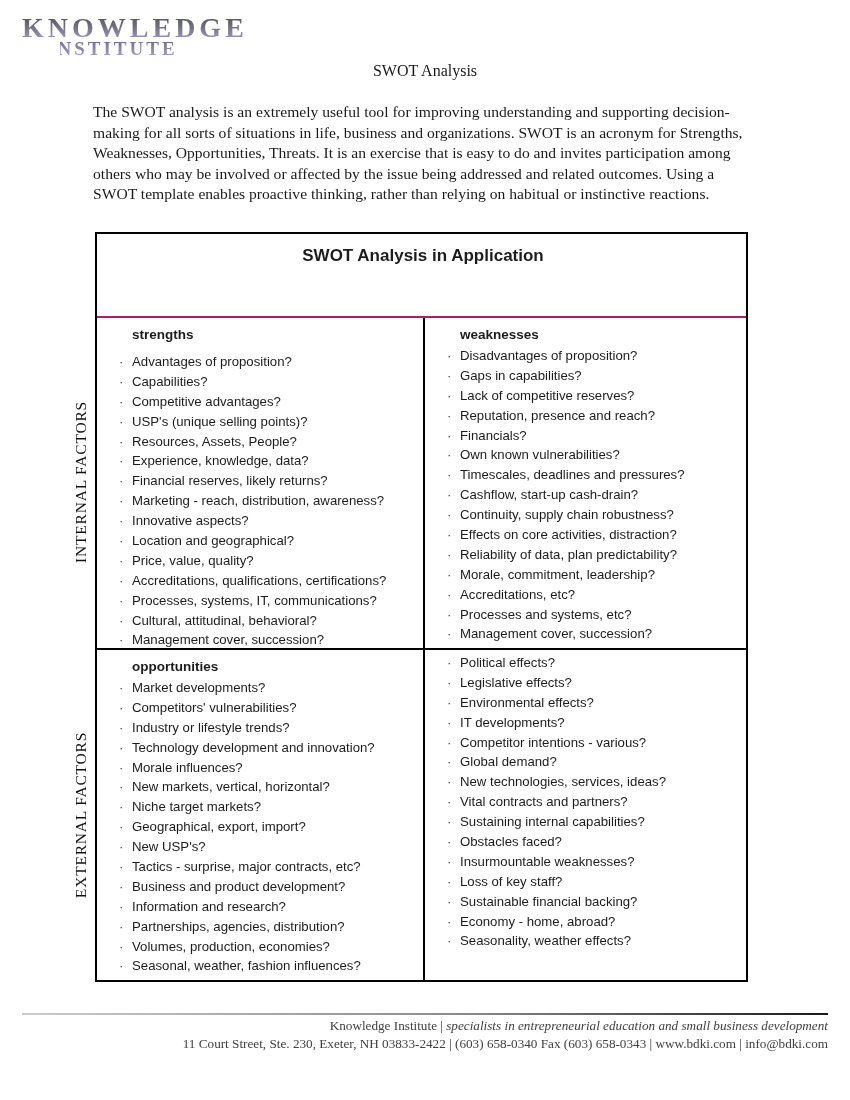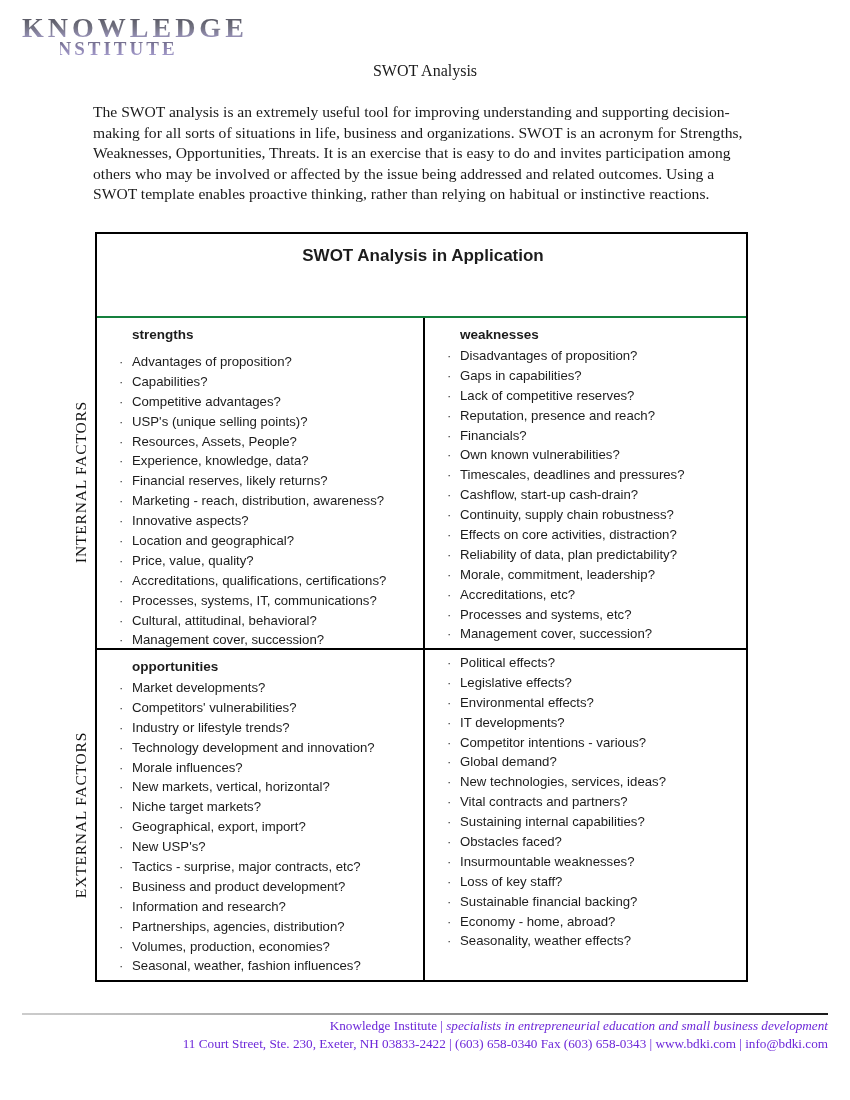--- a/index.html
+++ b/index.html
@@ -24,21 +24,21 @@
   .logo-i{font-style:italic;font-size:27px;margin-left:-14px;margin-right:1px;line-height:0.8;}
   
   .page-title{position:absolute;top:62px;left:0;width:850px;text-align:center;font-size:16px;}
   .intro{position:absolute;left:93px;top:102px;width:650px;font-size:15.6px;line-height:20.6px;}
   
   .swot-table{
     position:absolute;left:95px;top:232px;width:653px;height:750px;
     border:2px solid #000;box-sizing:border-box;
     font-family:"Liberation Sans",sans-serif;color:#1c1c1c;
   }
-  .table-header{height:84px;box-sizing:border-box;border-bottom:2px solid #15803d;padding:9px 8px 0 11px;}
+  .table-header{height:84px;box-sizing:border-box;border-bottom:2px solid #be185d;padding:9px 8px 0 11px;}
   .table-title{text-align:center;font-weight:bold;font-size:17px;margin:3px 0 3px 0;}
   .table-subtitle{font-size:13.4px;line-height:17px;}
   .grid{display:grid;grid-template-columns:328px 1fr;grid-template-rows:330px 332px;}
   .cell{box-sizing:border-box;padding-top:6px;overflow:hidden;}
   .cell-left{border-right:2px solid #000;}
   .cell-bottom{border-top:2px solid #000;}
   .q-heading{font-weight:bold;font-size:13.5px;margin:3px 0 7px 35px;}
   .cell--strengths .q-heading{margin-bottom:13px;}
   .q-list{margin-left:22px;margin-right:4px;}
   .q-item{display:flex;align-items:flex-start;margin-bottom:6.4px;font-size:13.2px;line-height:13.5px;}
@@ -51,21 +51,21 @@
   }
   .v-label--internal{left:-48px;top:472px;}
   .v-label--external{left:-48px;top:805px;}
   
   .footer-rule{
     position:absolute;left:22px;top:1013px;width:806px;height:2px;
     background:linear-gradient(to right,#cccccc,#8a8a8a 55%,#1a1a1a);
   }
   .footer{
     position:absolute;right:22px;top:1017px;width:806px;text-align:right;
-    font-size:13.2px;line-height:17.5px;color:#6d28d9;
+    font-size:13.2px;line-height:17.5px;color:#404040;
   }
   .footer .tagline{font-style:italic;}
 </style>
 </head>
 <body>
 
 <div class="logo">
   <div class="logo-line1">KNOWLEDGE</div>
   <div class="logo-line2">
     <span class="logo-i">i</span>

